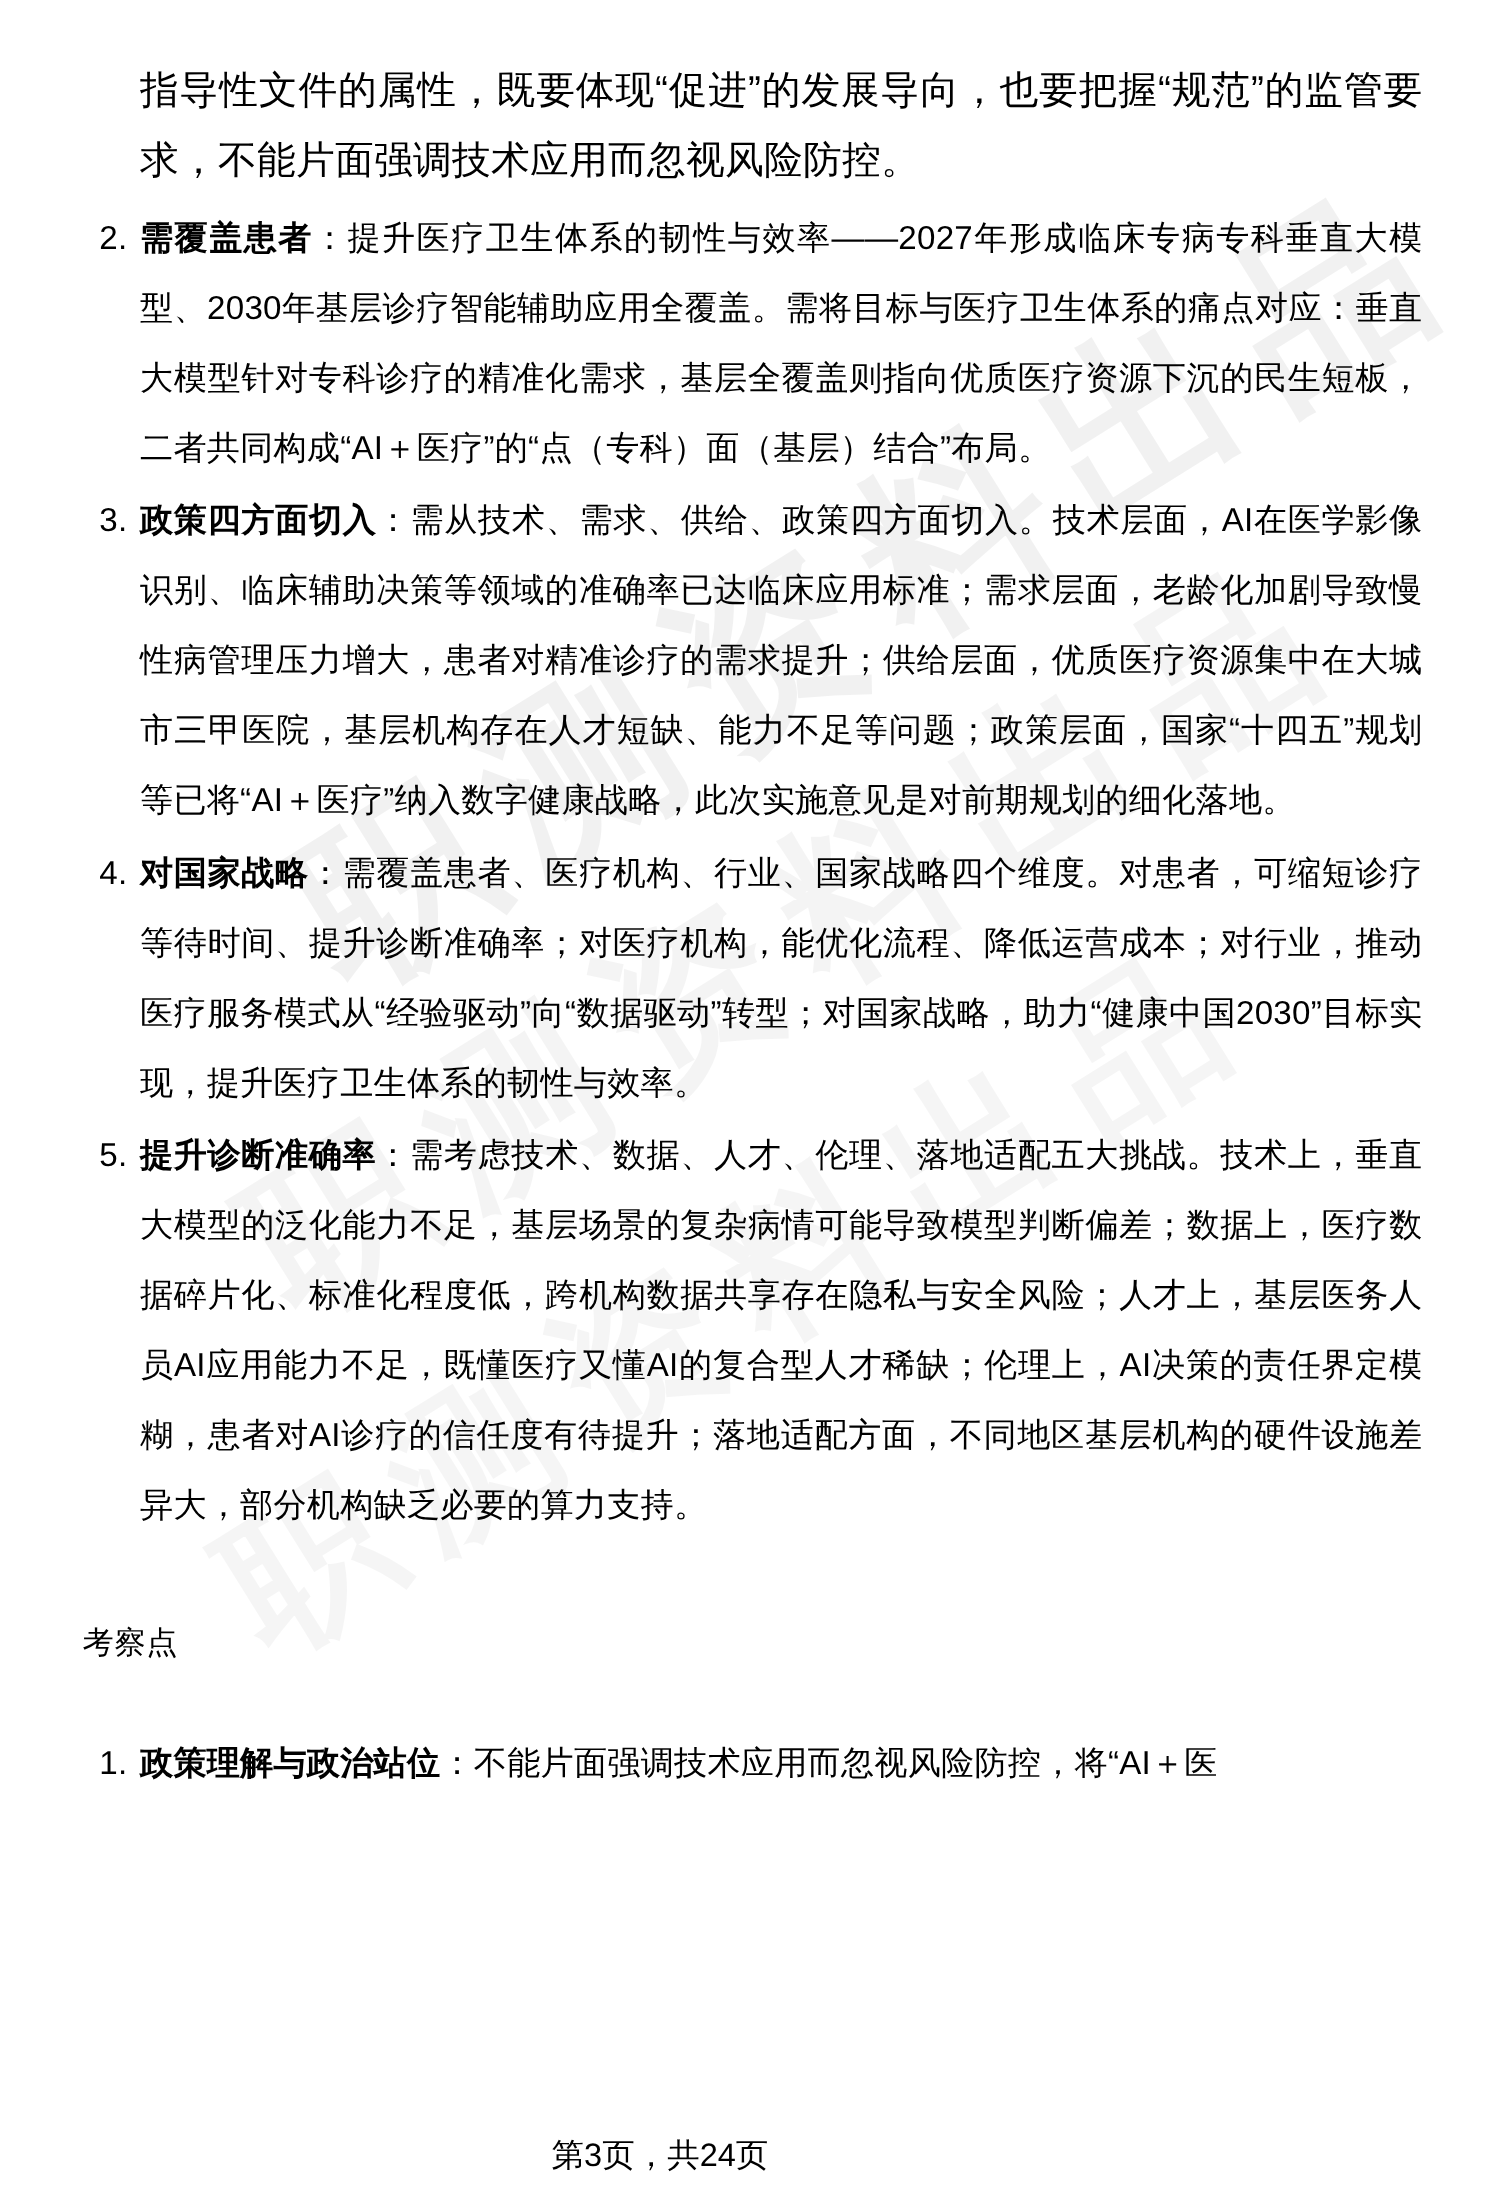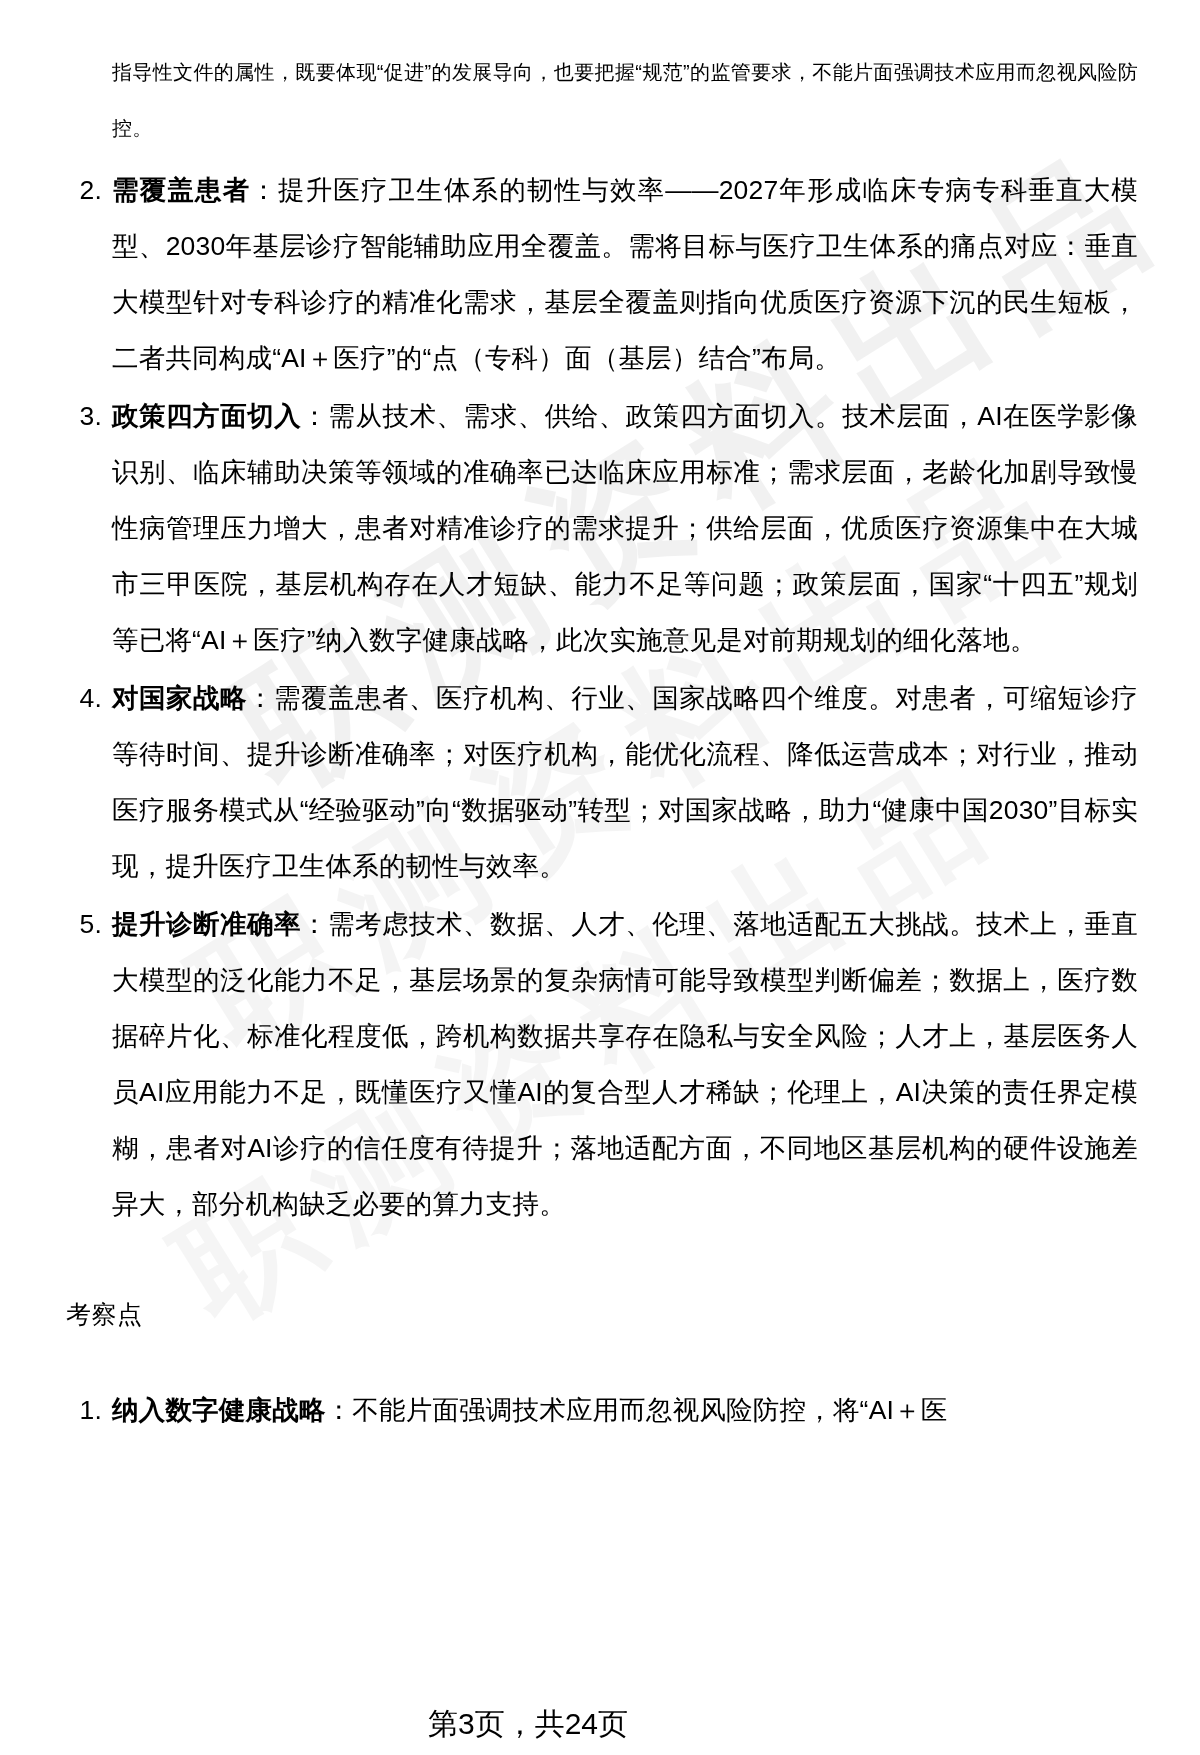--- a/index.html
+++ b/index.html
@@ -60,21 +60,21 @@
   .content {
     position: relative;
     z-index: 2;
     padding: 44px 62px 0 62px;
   }
 
   
   .para-cont {
     margin: 0 0 6px 0;
     padding-left: 50px;
-    font-size: 20px;
+    font-size: 31px;
     line-height: 56px;
     letter-spacing: 0.2px;
     text-align: justify;
     text-justify: inter-ideograph;
   }
 
   ol.num-list {
     list-style: none;
     margin: 0;
     padding: 0;
@@ -114,21 +114,21 @@
   ol.num-list.tail > li {
     margin-bottom: 0;
   }
 
   .footer {
     position: absolute;
     left: 0;
     bottom: 14px;
     width: 1056px;
     text-align: center;
-    font-size: 30px;
+    font-size: 26px;
     line-height: 34px;
     z-index: 3;
     font-family: "Liberation Sans", "DejaVu Sans", sans-serif;
   }
 </style>
 </head>
 <body>
 
 <div class="page">
 
@@ -159,21 +159,21 @@
       <li>
         <span class="marker">5.</span><span class="lead">提升诊断准确率</span><span>：需考虑技术、数据、人才、伦理、落地适配五大挑战。技术上，垂直大模型的泛化能力不足，基层场景的复杂病情可能导致模型判断偏差；数据上，医疗数据碎片化、标准化程度低，跨机构数据共享存在隐私与安全风险；人才上，基层医务人员AI应用能力不足，既懂医疗又懂AI的复合型人才稀缺；伦理上，AI决策的责任界定模糊，患者对AI诊疗的信任度有待提升；落地适配方面，不同地区基层机构的硬件设施差异大，部分机构缺乏必要的算力支持。</span>
       </li>
 
     </ol>
 
     <h2 class="section-heading">考察点</h2>
 
     <ol class="num-list tail">
       <li>
-        <span class="marker">1.</span><span class="lead">纳入数字健康战略</span><span>：不能片面强调技术应用而忽视风险防控，将“AI＋医</span>
+        <span class="marker">1.</span><span class="lead">政策理解与政治站位</span><span>：不能片面强调技术应用而忽视风险防控，将“AI＋医</span>
       </li>
     </ol>
 
   </div>
 
   <div class="footer">第3页，共24页</div>
 
 </div>
 
 </body></html>

